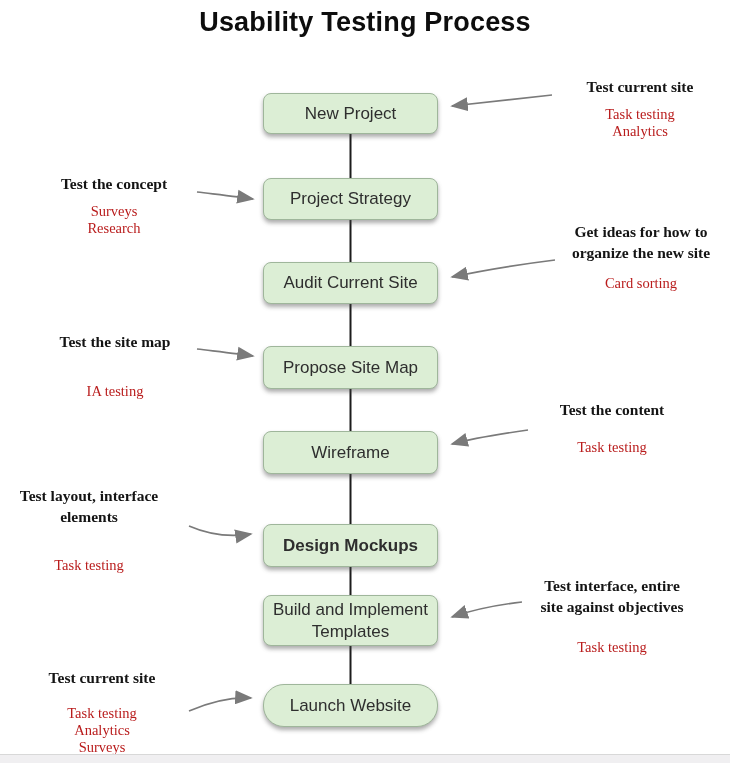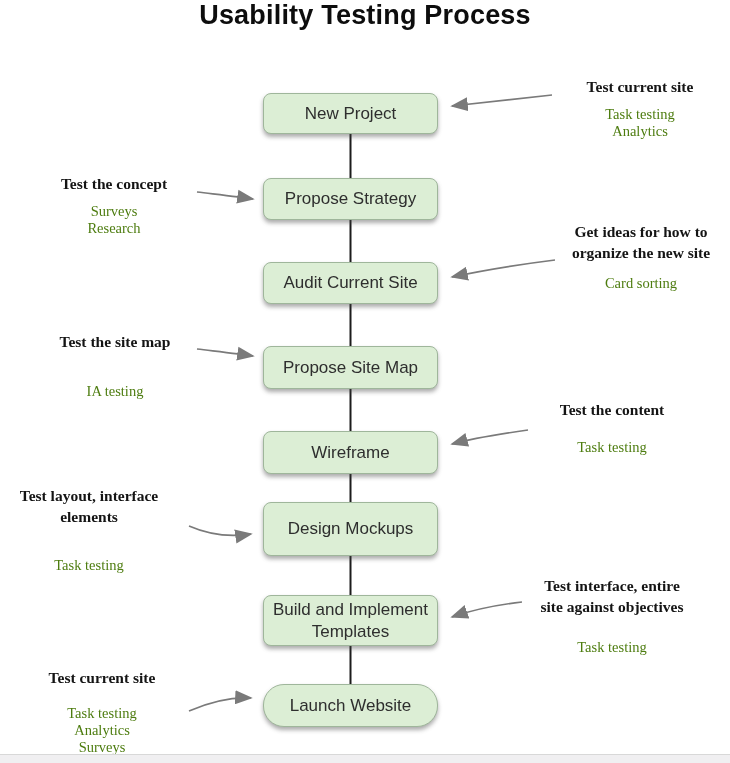--- a/index.html
+++ b/index.html
@@ -15,21 +15,21 @@
   *{margin:0;padding:0;box-sizing:border-box;}
   html,body{background:#ffffff;}
   #page{
     position:relative;
     width:730px;height:763px;
     background:#ffffff;
     overflow:hidden;
     font-family:"Liberation Sans",sans-serif;
   }
   #title{
-    position:absolute;top:0;left:0;right:0;
+    position:absolute;top:7px;left:0;right:0;
     text-align:center;
     font-family:"Liberation Sans",sans-serif;
     font-size:27px;font-weight:700;
     letter-spacing:0.2px;
     color:var(--ink);
   }
   #diagram-svg{position:absolute;top:0;left:0;width:730px;height:763px;}
   .step-box{
     position:absolute;
     left:263px;width:175px;
@@ -51,21 +51,21 @@
     color:#141414;
   }
   .annotation .heading{
     font-weight:700;
     font-size:15.5px;
     line-height:21px;
   }
   .annotation .methods{
     font-size:14.5px;
     line-height:17px;
-    color:#4d7c0f;
+    color:#b91c1c;
   }
   #footer-bar{
     position:absolute;left:0;right:0;top:754px;height:9px;
     background:var(--footer-bg);
     border-top:1px solid var(--footer-line);
   }
 </style>
 </head>
 <body>
 
@@ -89,32 +89,32 @@
       <path d="M 189 526 C 212 536, 232 537, 251 534" marker-end="url(#ah)"></path>
       <path d="M 522 602 C 496 605, 472 610, 452 617" marker-end="url(#ah)"></path>
       <path d="M 189 711 C 212 701, 232 697, 251 698" marker-end="url(#ah)"></path>
     </g>
   </svg>
 
   <div class="step-box" style="top:93px;height:41px;">
       <span>New Project</span>
     </div>
   <div class="step-box" style="top:178px;height:42px;">
-      <span>Propose Strategy</span>
+      <span>Project Strategy</span>
     </div>
   <div class="step-box" style="top:262px;height:42px;">
       <span>Audit Current Site</span>
     </div>
   <div class="step-box" style="top:346px;height:43px;">
       <span>Propose Site Map</span>
     </div>
   <div class="step-box" style="top:431px;height:43px;">
       <span>Wireframe</span>
     </div>
-  <div class="step-box" style="top:502px;height:54px;">
+  <div class="step-box" style="top:524px;height:43px;font-weight:bold;">
       <span>Design Mockups</span>
     </div>
   <div class="step-box" style="top:595px;height:51px;">
       <span>Build and Implement Templates</span>
     </div>
   <div class="step-box" style="top:684px;height:43px;border-radius:21px;">
       <span>Launch Website</span>
     </div>
 
   <div class="annotation" style="left:565px;top:76px;width:150px;">

